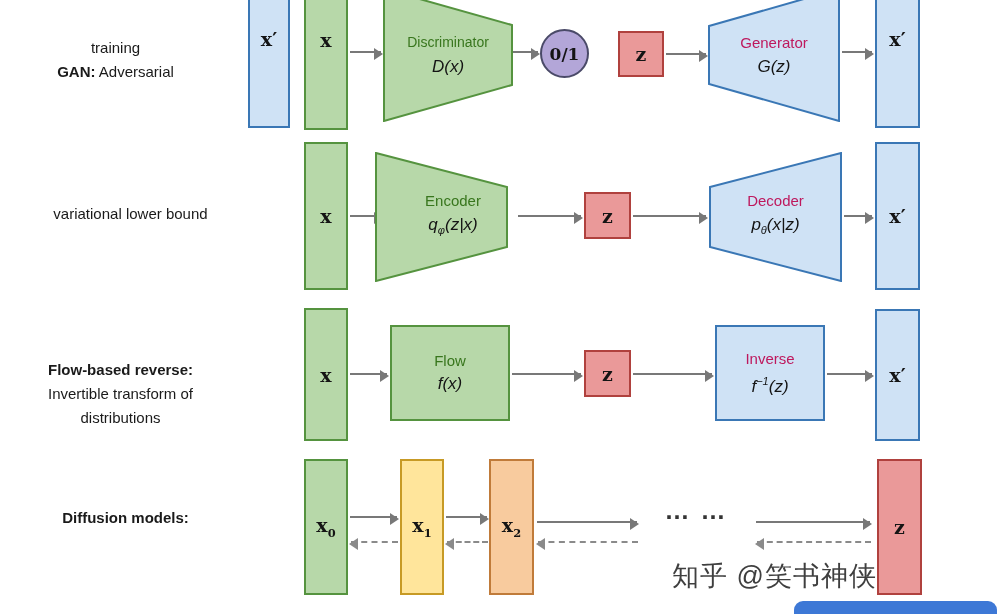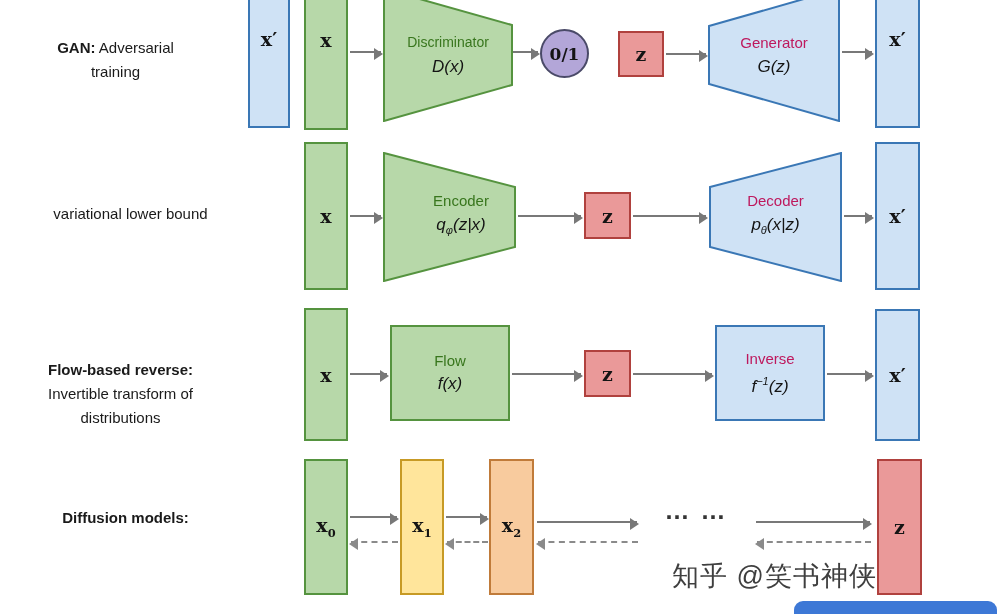--- a/index.html
+++ b/index.html
@@ -47,22 +47,22 @@
   .dots { position:absolute; font-weight:bold; font-size:25px; letter-spacing:2px; color:#333; text-align:center; }
   .watermark { position:absolute; font-size:27px; color:#3f3f3f; letter-spacing:1px; white-space:nowrap;margin-top:9px; }
   .wm-bar { position:absolute; background:#3d78d6; border-radius:9px; }
 </style>
 </head>
 <body>
 
 <div class="canvas">
 
   <div class="row-label" style="left:8px;top:36px;width:215px">
+    <div>training</div>
     <div><span class="b">GAN:</span><span> Adversarial</span></div>
-    <div>training</div>
   </div>
 
   <div class="rect blue" style="left:248px;top:-50px;width:42px;height:178px">
     <span class="mathvar">x′</span>
   </div>
 
   <div class="rect green" style="left:304px;top:-50px;width:44px;height:180px">
     <span class="mathvar">x</span>
   </div>
 
@@ -109,21 +109,21 @@
   <div class="row-label" style="left:8px;top:202px;width:245px">
     <div>variational lower bound</div>
   </div>
 
   <div class="rect green" style="left:304px;top:142px;width:44px;height:148px">
     <span class="mathvar">x</span>
   </div>
 
   <div class="arrow" style="left:350px;top:215px;width:31px"></div>
 
-  <div class="trap" style="left:383px;top:152px;width:156px;height:130px">
+  <div class="trap" style="left:375px;top:152px;width:156px;height:130px">
     <svg width="133" height="130">
       <polygon class="poly-green" points="1,1 132,35 132,95 1,129"></polygon>
     </svg>
     <div class="trap-text">
       <div class="shape-title title-green">Encoder</div>
       <div class="math"><span>q</span><sub>φ</sub><span>(z|x)</span></div>
     </div>
   </div>
 
   <div class="arrow" style="left:518px;top:215px;width:63px"></div>

